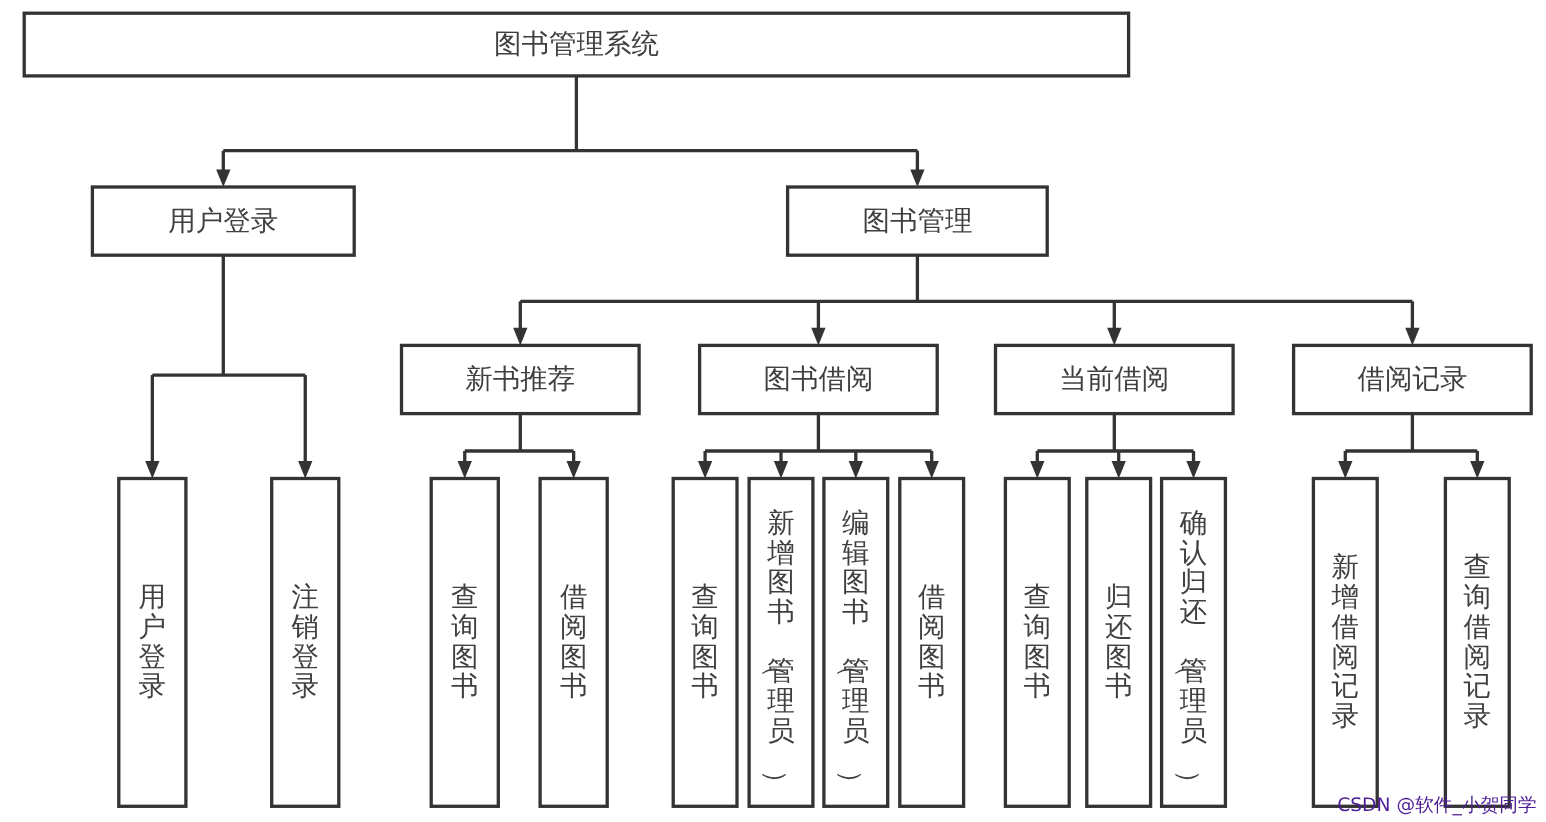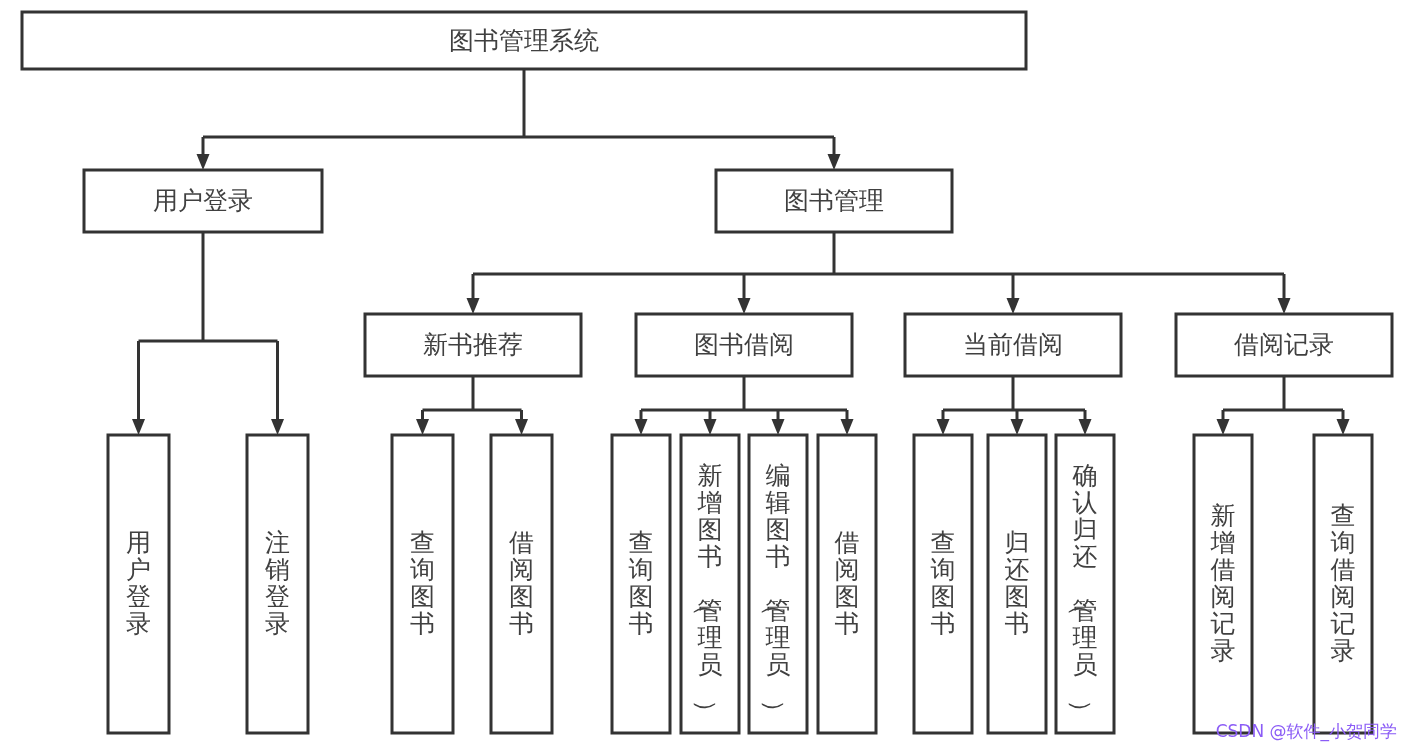--- a/index.html
+++ b/index.html
@@ -49,21 +49,21 @@
     fill: none;
   }
   .arrow-head {
     fill: #333333;
     stroke: none;
   }
   .watermark {
     position: absolute;
     right: 8px;
     bottom: 4px;
-    color: #8b5cf6;
+    color: #4c1d95;
     font-size: 17px;
     font-family: "DejaVu Sans", "Liberation Sans", sans-serif;
     white-space: nowrap;
     user-select: none;
   }
 </style>
 </head>
 <body>
 
 <div id="diagram-root">

